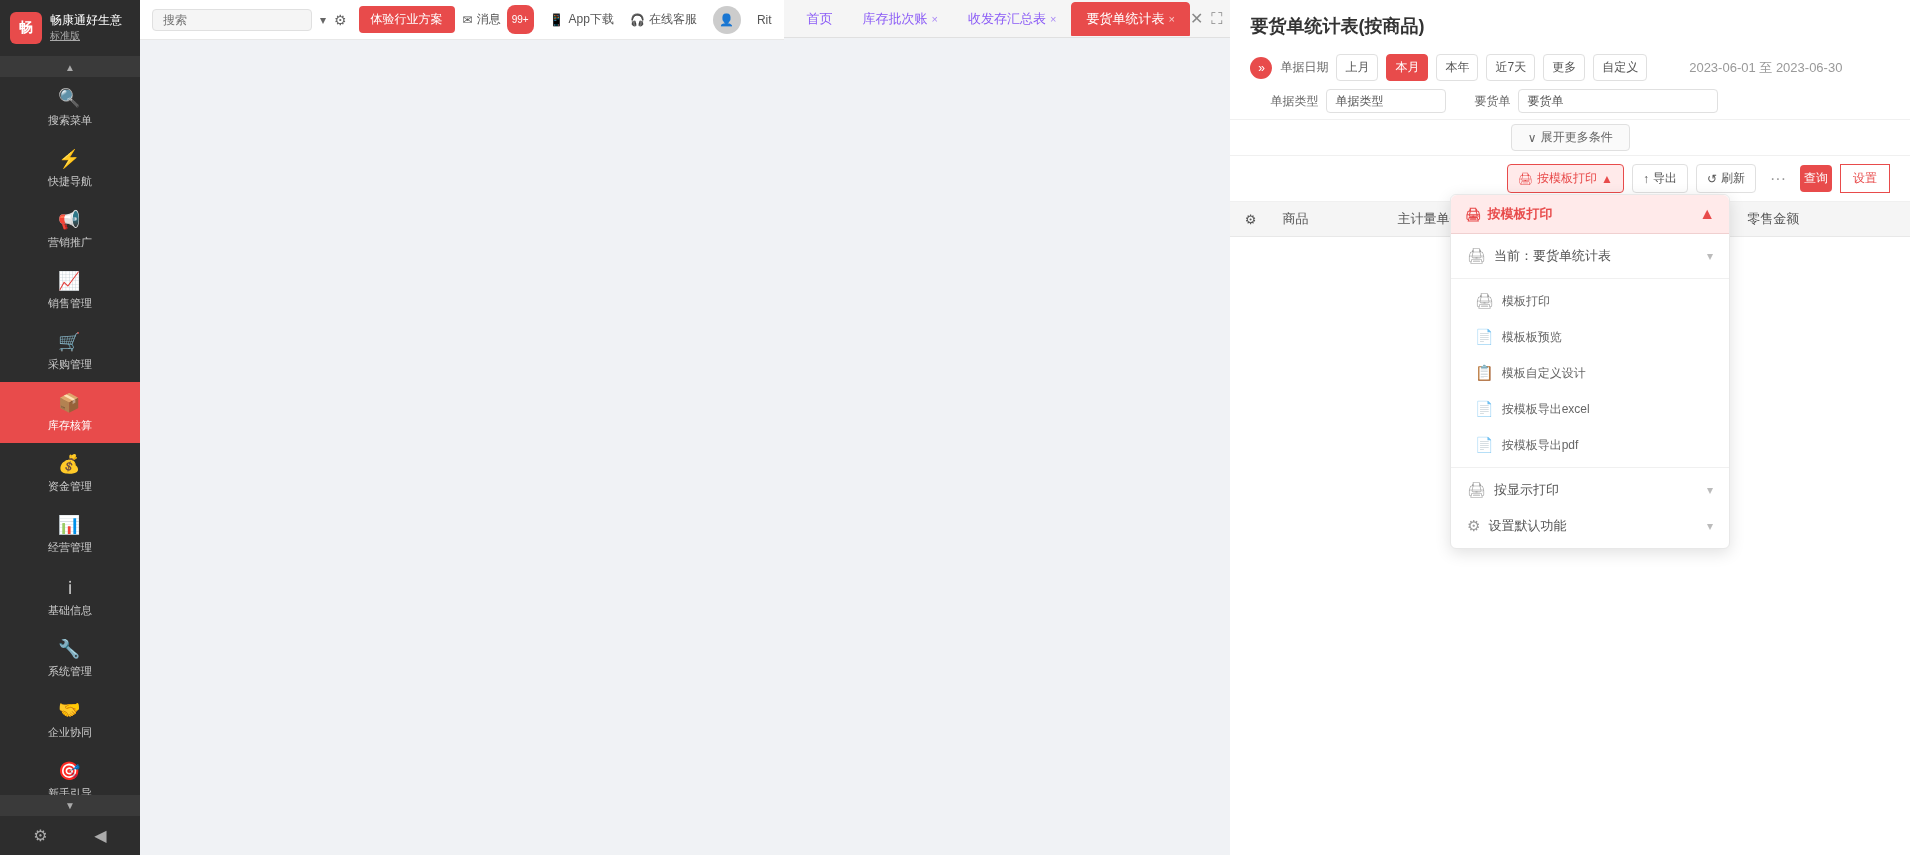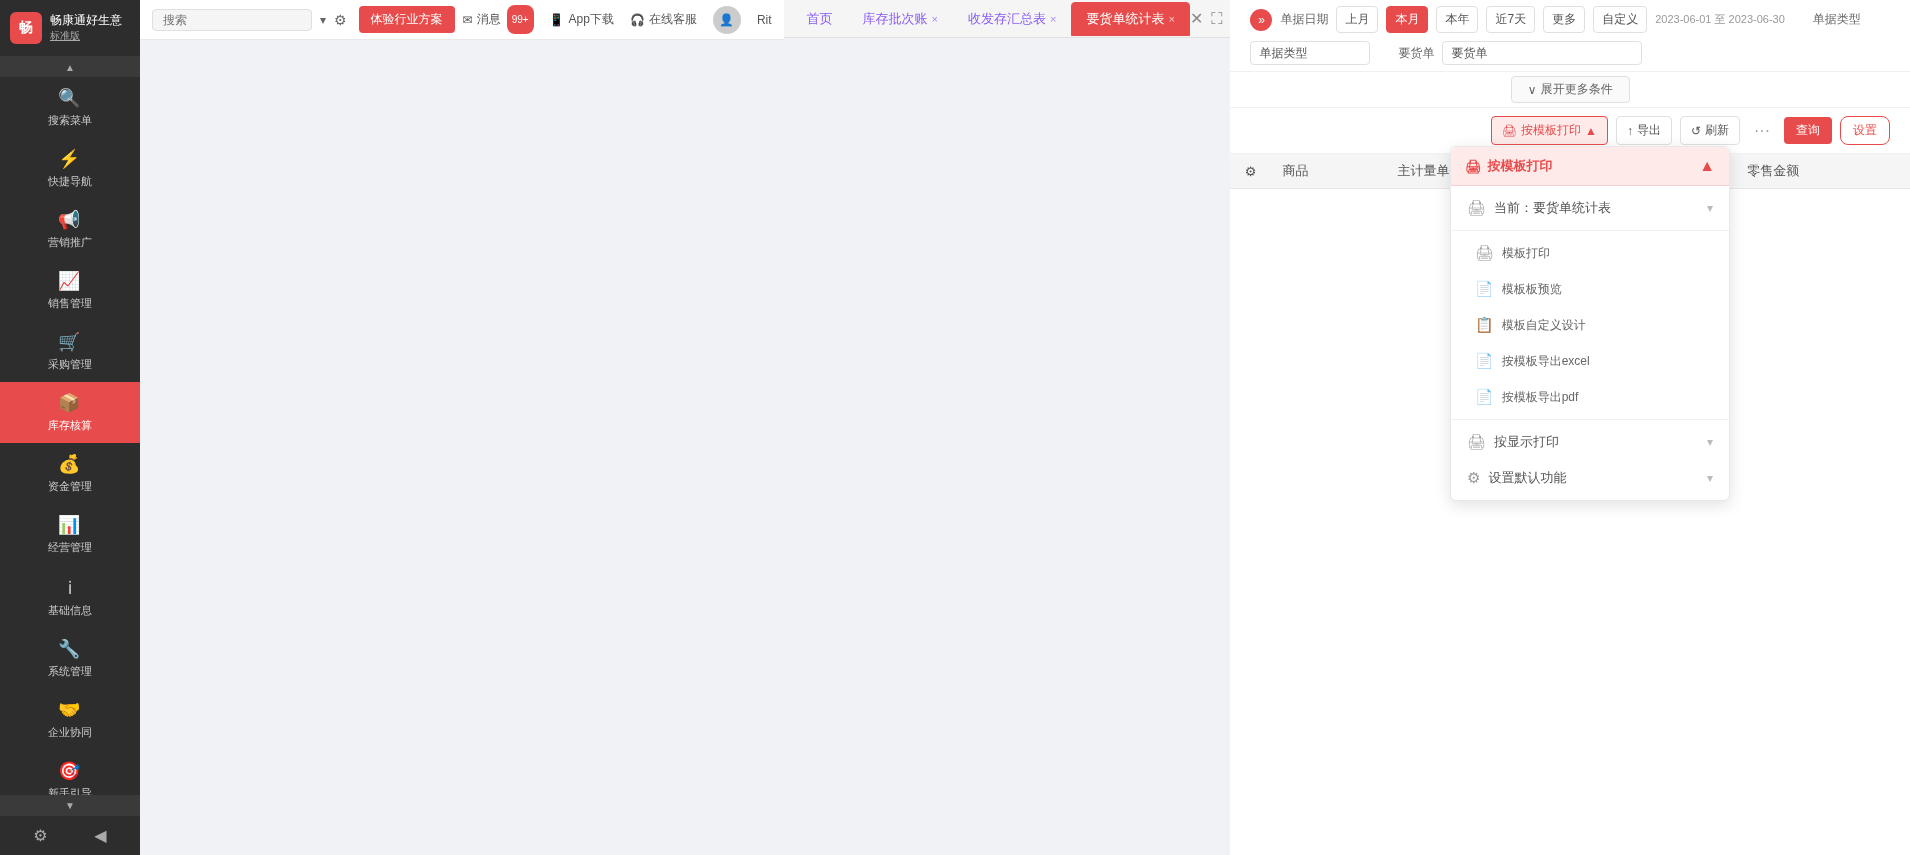--- a/index.html
+++ b/index.html
@@ -201,21 +201,21 @@
       font-size: 12px;
       cursor: pointer;
       color: #555;
       background: #fff;
     }
     .filter-date-btn.active {
       background: #e84b4b;
       color: white;
       border-color: #e84b4b;
     }
-    .filter-date-range { font-size: 11px; color: #999; }
+    .filter-date-range { font-size: 13px; color: #999; margin-left: 34px; }
     .filter-type-select {
       border: 1px solid #e0e0e0;
       border-radius: 4px;
       padding: 4px 28px 4px 8px;
       font-size: 12px;
       color: #555;
       background: #fff;
       cursor: pointer;
       appearance: none;
       min-width: 120px;
@@ -279,28 +279,28 @@
       background: #fff;
       font-size: 12px;
       color: #555;
       cursor: pointer;
     }
     .toolbar-query-btn {
       background: #e84b4b;
       color: white;
       border: none;
       border-radius: 4px;
-      padding: 5px 12px;
+      padding: 5px 4px;
       font-size: 12px;
       cursor: pointer;
     }
     .toolbar-settings-btn {
       border: 1px solid #e84b4b;
       color: #e84b4b;
-      border-radius: 8px;
+      border-radius: 0;
       padding: 5px 12px;
       font-size: 12px;
       background: #fff;
       cursor: pointer;
     }
     .toolbar-more-btn {
       color: #999; cursor: pointer; font-size: 16px; padding: 2px 6px;
     }
 
     
@@ -509,20 +509,21 @@
       <span>要货单统计表</span>
       <span class="tab-close">×</span>
     </div>
     <div class="window-controls">
       <span class="win-btn">✕</span>
       <span class="win-btn">⛶</span>
     </div>
   </div>
 
   <div class="content">
+    <div class="page-title-bar">要货单统计表(按商品)</div>
 
     <div class="filter-bar">
       <button class="filter-expand-btn">
         <span>»</span>
       </button>
       <span class="filter-label">单据日期</span>
       <button class="filter-date-btn">上月</button>
       <button class="filter-date-btn active">本月</button>
       <button class="filter-date-btn">本年</button>
       <button class="filter-date-btn">近7天</button>

